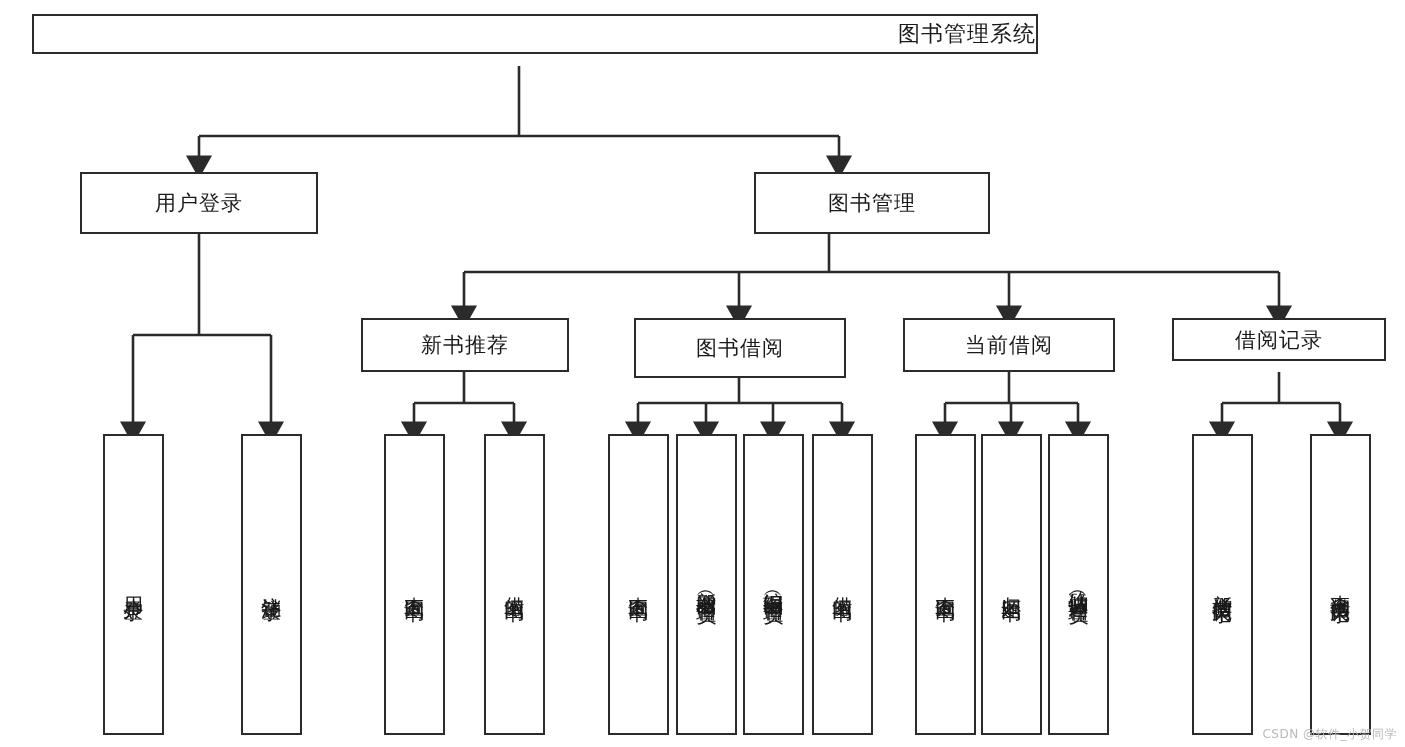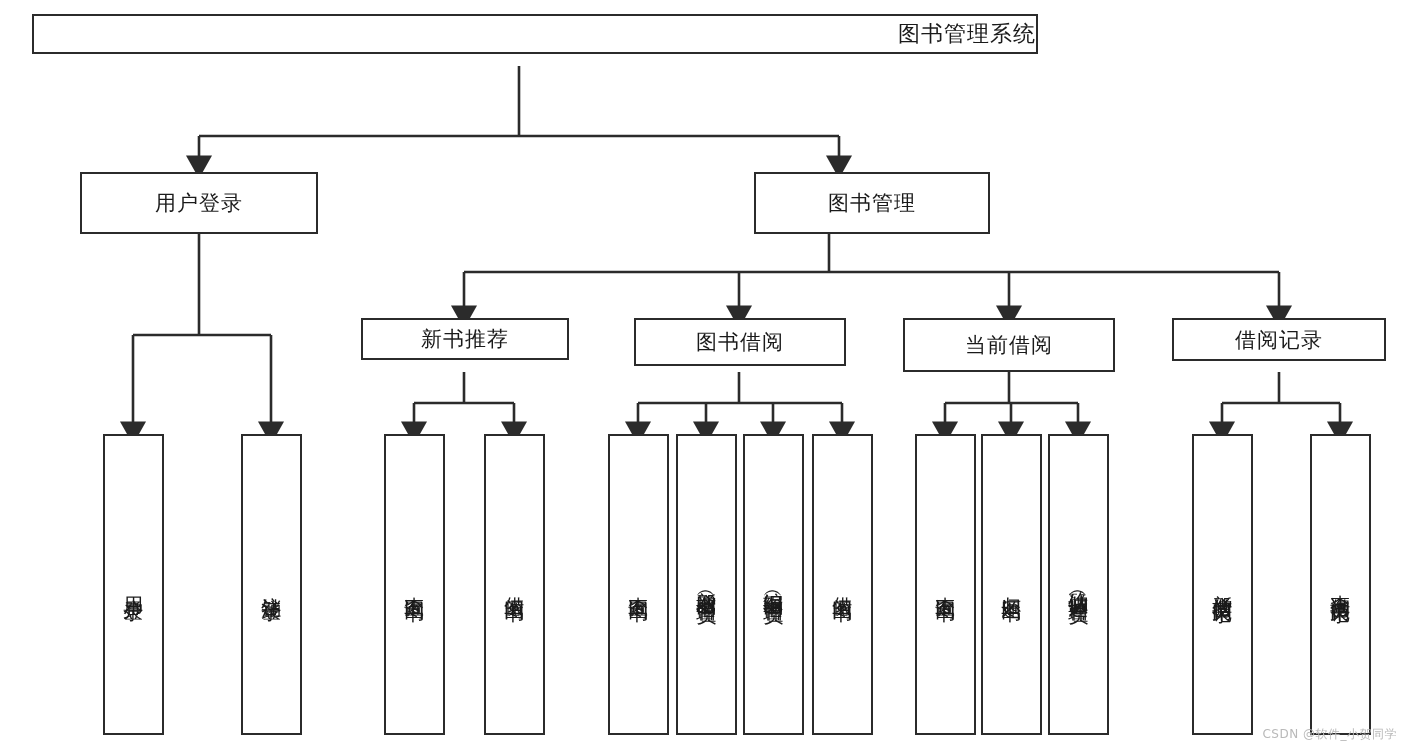--- a/index.html
+++ b/index.html
@@ -75,24 +75,24 @@
     <span class="lbl">图书管理系统</span>
   </div>
 
   <div class="node h" style="left:80px;top:172px;width:238px;height:62px;">
     <span class="lbl">用户登录</span>
   </div>
   <div class="node h" style="left:712px;top:172px;width:236px;height:62px;margin-left:42px;">
     <span class="lbl">图书管理</span>
   </div>
 
-  <div class="node h" style="left:361px;top:318px;width:208px;height:42px;">
+  <div class="node h" style="left:361px;top:318px;width:208px;height:54px;">
     <span class="lbl">新书推荐</span>
   </div>
-  <div class="node h" style="left:634px;top:318px;width:212px;height:48px;">
+  <div class="node h" style="left:634px;top:318px;width:212px;height:60px;">
     <span class="lbl">图书借阅</span>
   </div>
   <div class="node h" style="left:903px;top:318px;width:212px;height:54px;font-family:Liberation Mono, monospace;">
     <span class="lbl">当前借阅</span>
   </div>
   <div class="node h" style="left:1172px;top:318px;width:214px;height:43px;">
     <span class="lbl">借阅记录</span>
   </div>
 
   <div class="node v" style="left:103px;top:434px;width:61px;height:301px;">

